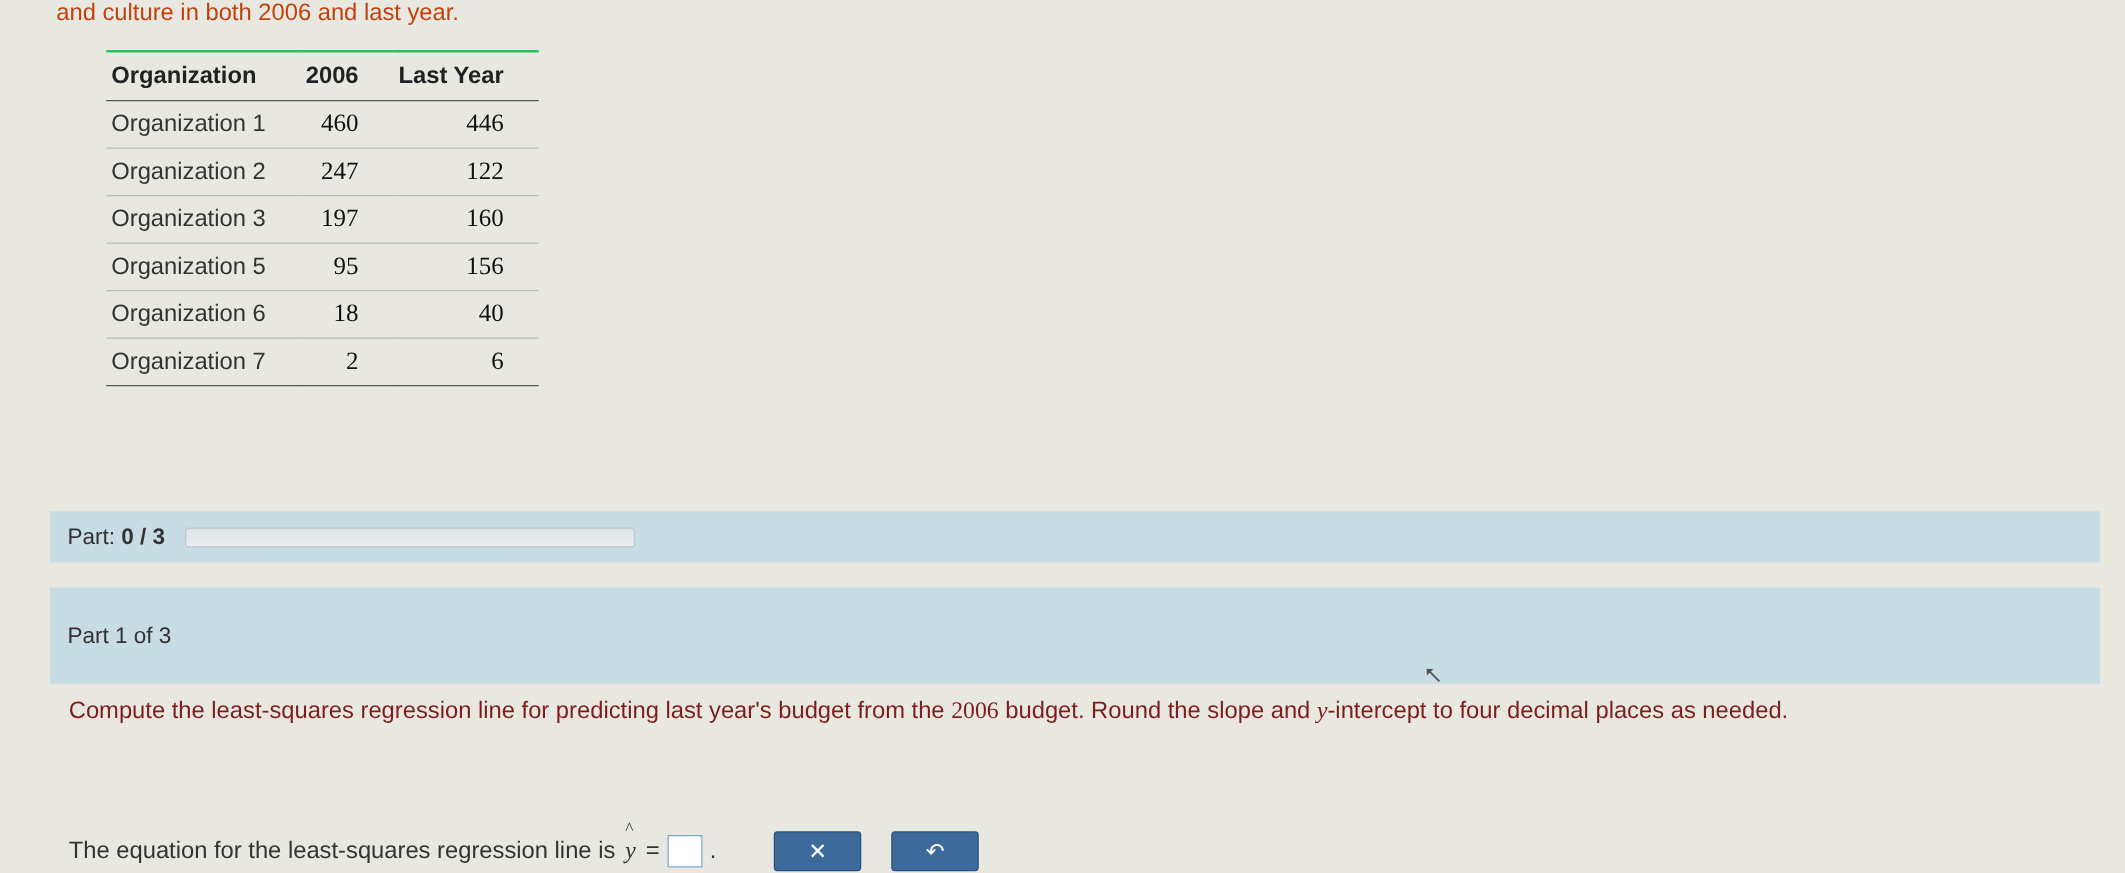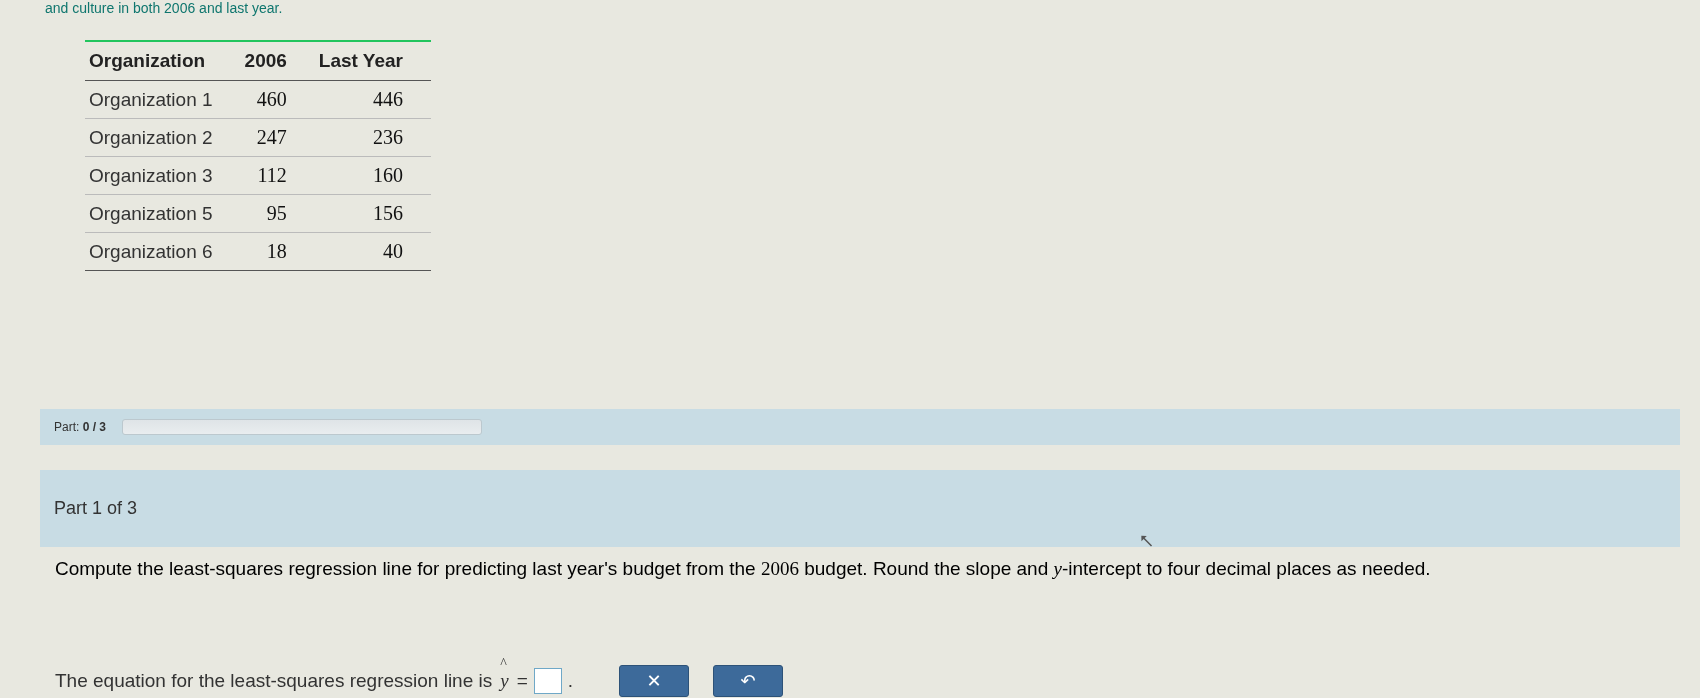--- a/index.html
+++ b/index.html
@@ -9,22 +9,22 @@
     color: #333;
     width: 1700px;
     height: 698px;
     overflow: hidden;
     position: relative;
   }
   .top-fragment {
     position: absolute;
     top: 0;
     left: 45px;
-    font-size: 14px;
-    color: #0f766e;
+    font-size: 19px;
+    color: #c2410c;
   }
   .table-wrap {
     position: absolute;
     top: 40px;
     left: 85px;
   }
   table {
     border-collapse: collapse;
     font-size: 19px;
   }
@@ -56,21 +56,21 @@
     right: 20px;
     background: #c8dce4;
     padding: 10px 14px;
     display: flex;
     align-items: center;
     gap: 16px;
   }
   .part-progress-label {
     font-weight: normal;
     color: #333;
-    font-size: 12px;
+    font-size: 18px;
   }
   .part-progress-label b { font-weight: bold; }
   .progress-bar {
     flex: 0 0 360px;
     height: 16px;
     background: linear-gradient(#dfe4e7,#e9edef);
     border: 1px solid #bcc8ce;
     border-radius: 3px;
   }
   .part-header {
@@ -83,21 +83,21 @@
     font-size: 18px;
     color: #333;
   }
   .question {
     position: absolute;
     top: 555px;
     left: 55px;
     right: 60px;
     font-size: 19px;
     line-height: 1.45;
-    color: #000000;
+    color: #7f1d1d;
   }
   .question .mathnum {
     font-family: "Times New Roman", serif;
   }
   .question .mathvar {
     font-family: "Times New Roman", serif;
     font-style: italic;
   }
   .answer-line {
     position: absolute;
@@ -169,36 +169,41 @@
     </thead>
     <tbody id="tbody">
         <tr>
           <td>Organization 1</td>
           <td class="num">460</td>
           <td class="num">446</td>
         </tr>
         <tr>
           <td>Organization 2</td>
           <td class="num">247</td>
-          <td class="num">236</td>
+          <td class="num">122</td>
         </tr>
         <tr>
           <td>Organization 3</td>
-          <td class="num">112</td>
+          <td class="num">197</td>
           <td class="num">160</td>
         </tr>
         <tr>
           <td>Organization 5</td>
           <td class="num">95</td>
           <td class="num">156</td>
         </tr>
         <tr>
           <td>Organization 6</td>
           <td class="num">18</td>
           <td class="num">40</td>
+        </tr>
+        <tr>
+          <td>Organization 7</td>
+          <td class="num">2</td>
+          <td class="num">6</td>
         </tr>
       </tbody>
   </table>
 </div>
 
 <div class="part-progress">
   <span class="part-progress-label">
     <span>Part: </span><b>0 / 3</b>
   </span>
   <div class="progress-bar"></div>

